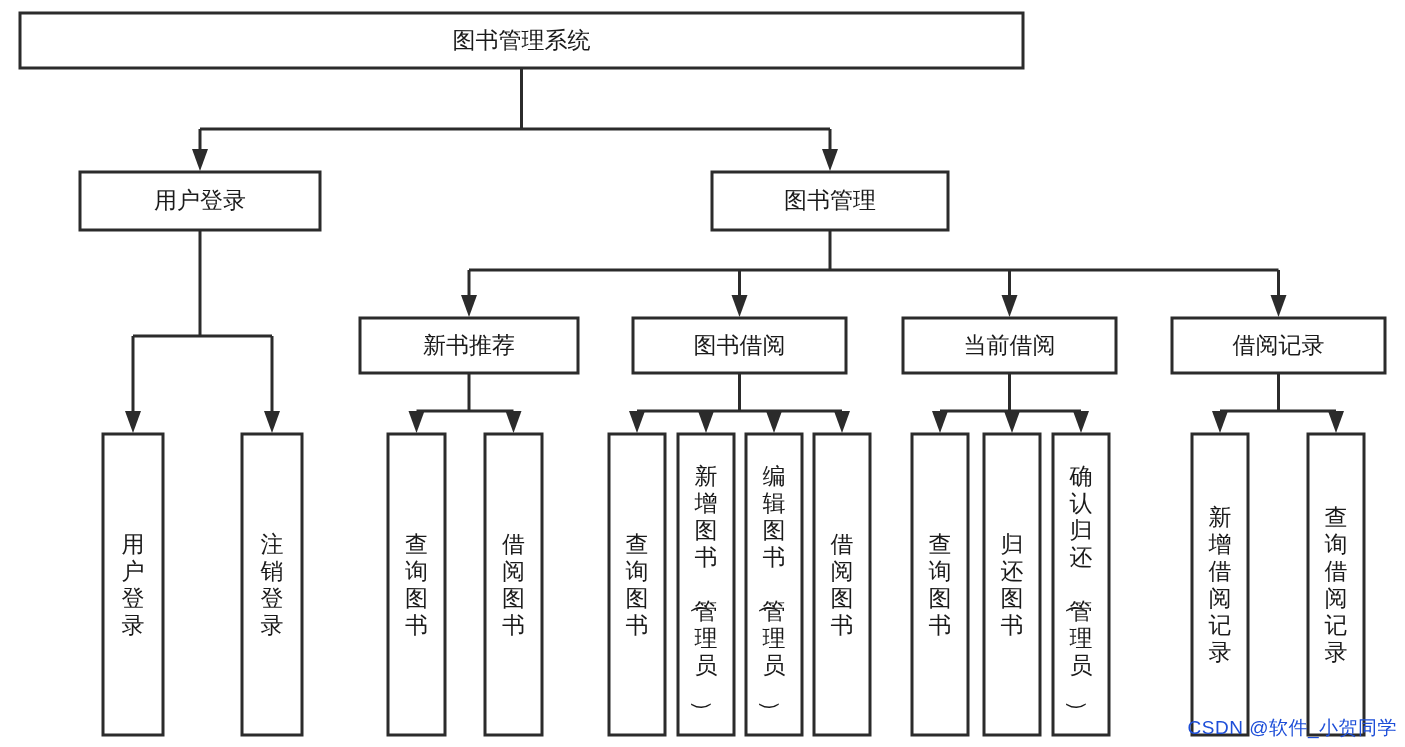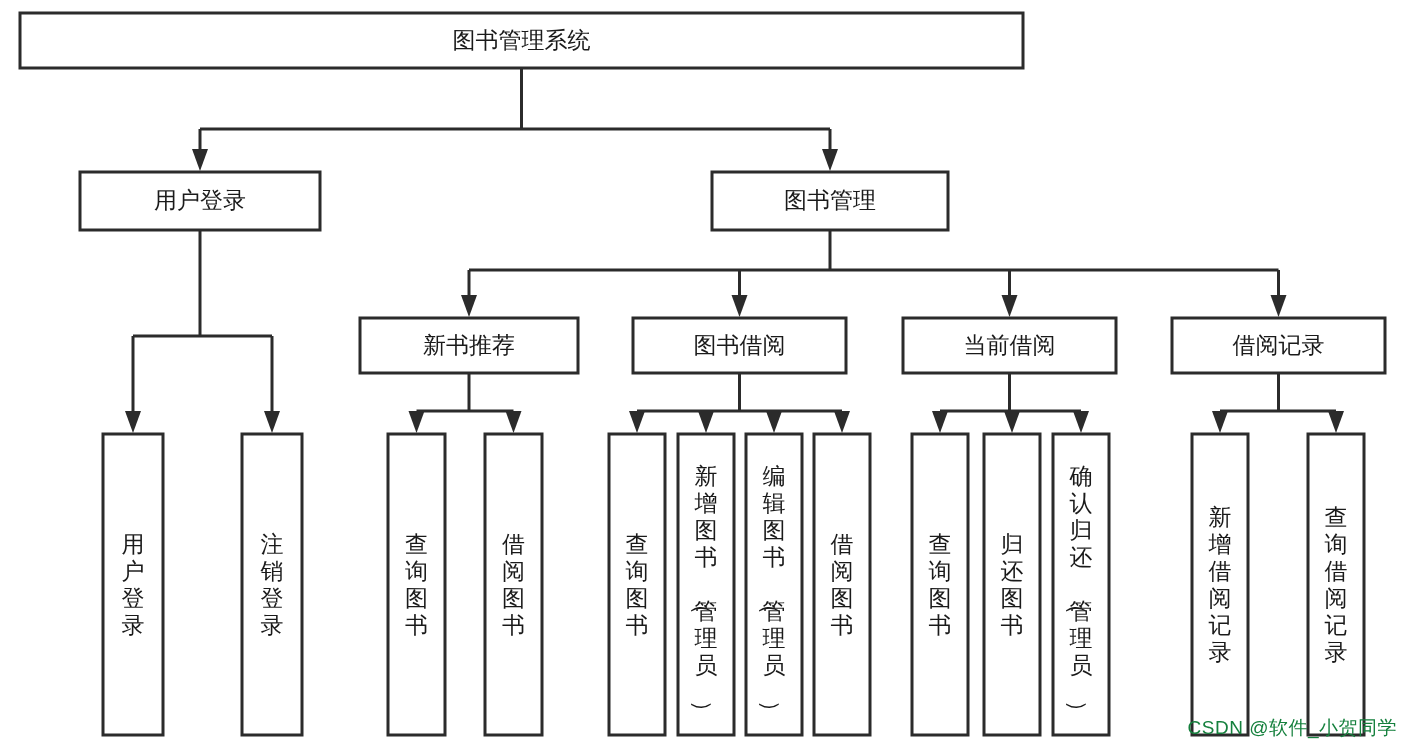--- a/index.html
+++ b/index.html
@@ -47,21 +47,21 @@
     font-size: 23px;
     fill: #1a1a1a;
     text-anchor: middle;
   }
   .watermark-text {
     position: absolute;
     right: 8px;
     bottom: 6px;
     font-family: "Liberation Sans", "DejaVu Sans", sans-serif;
     font-size: 19px;
-    color: #15803d;
+    color: #1d4ed8;
     white-space: nowrap;
     letter-spacing: 0.5px;
     user-select: none;
   }
 </style>
 </head>
 <body>
 
 <div id="diagram-root">
   <svg id="diagram-svg" width="1405" height="747" viewBox="0 0 1405 747" xmlns="http://www.w3.org/2000/svg">

